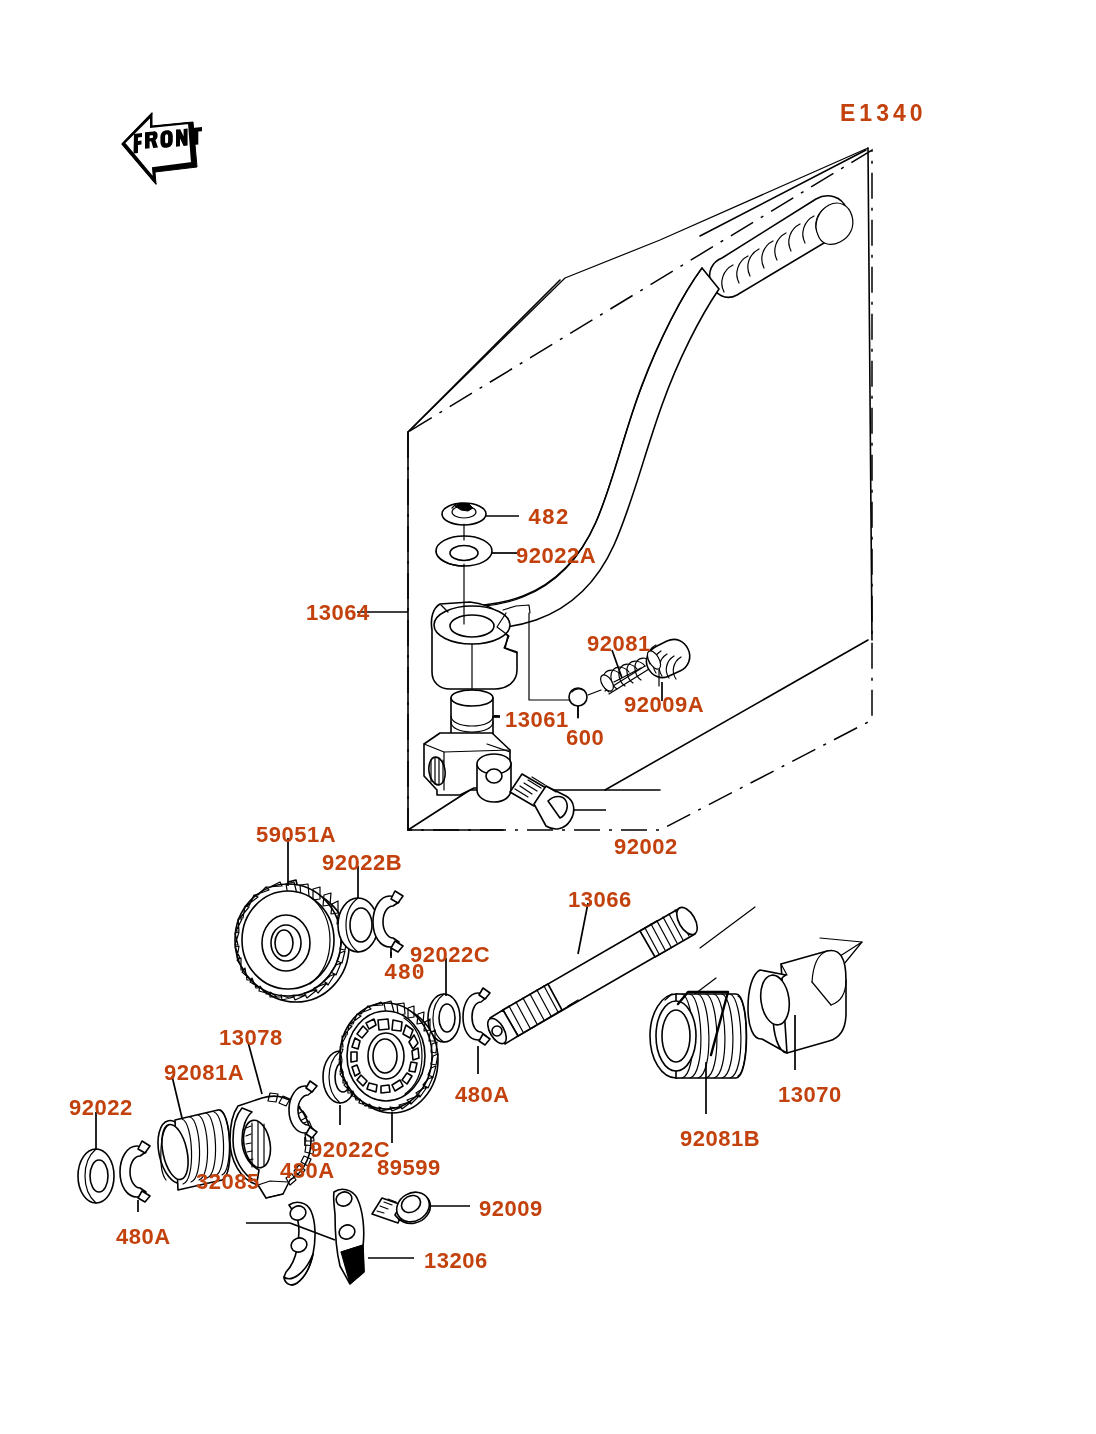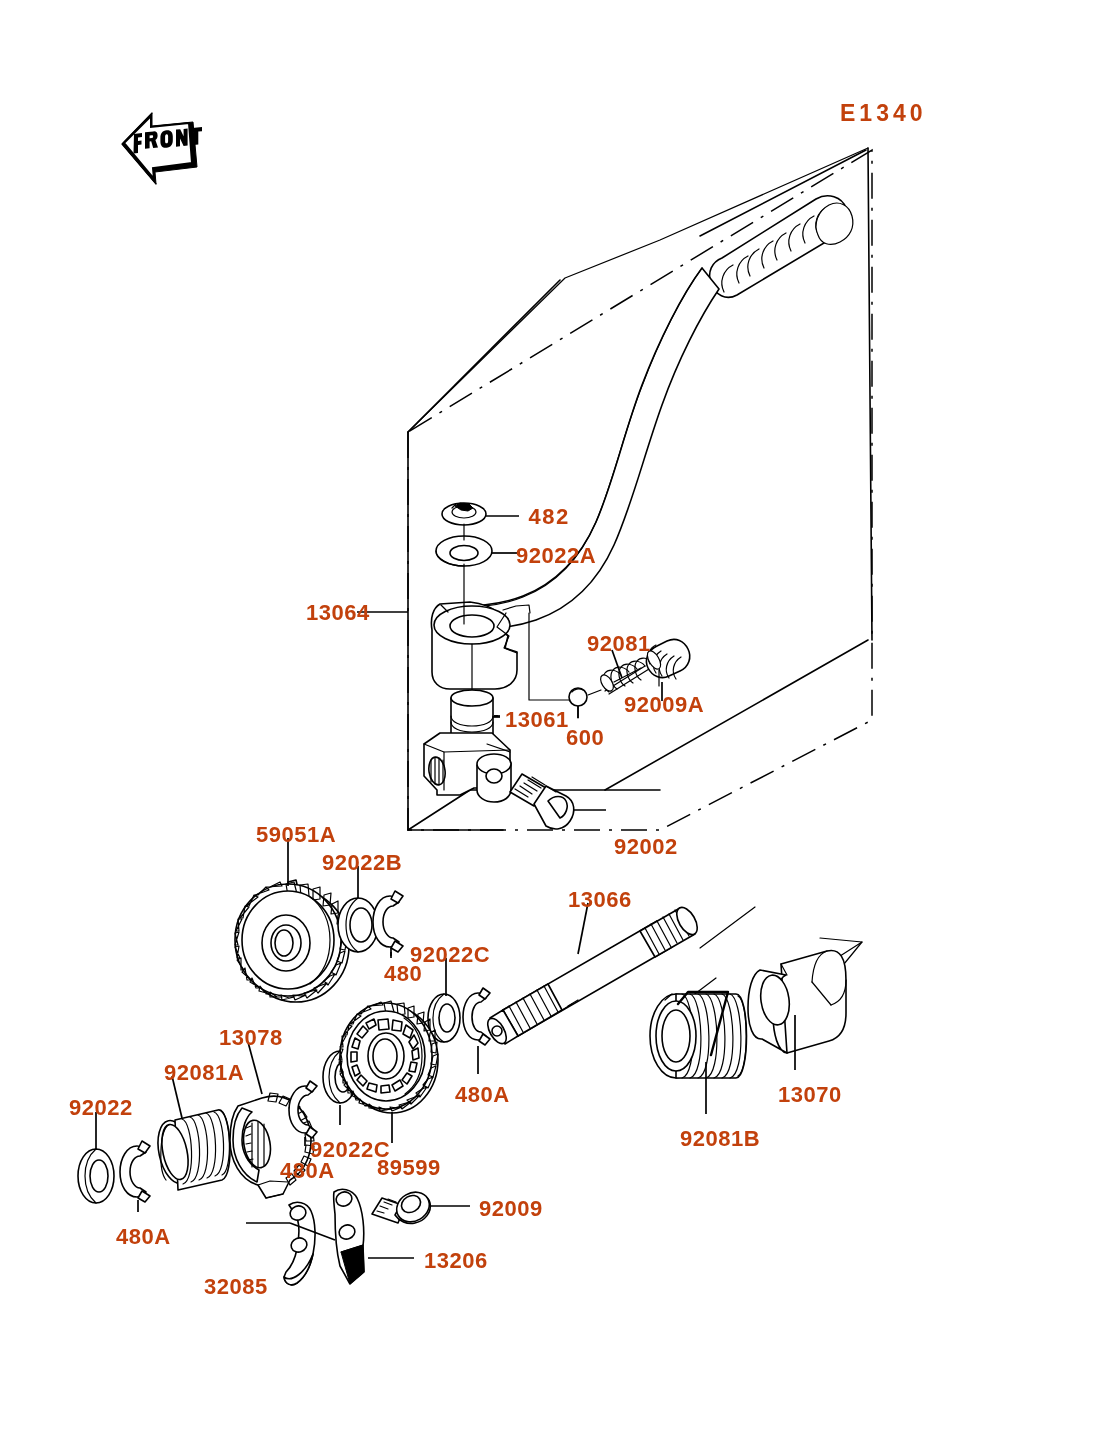--- a/index.html
+++ b/index.html
@@ -533,30 +533,30 @@
   <div class="lbl" style="left:528px;top:508px;font-family:Liberation Mono, monospace;">482</div>
   <div class="lbl" style="left:516px;top:545px;">92022A</div>
   <div class="lbl" style="left:306px;top:602px;">13064</div>
   <div class="lbl" style="left:587px;top:633px;">92081</div>
   <div class="lbl" style="left:624px;top:694px;">92009A</div>
   <div class="lbl" style="left:566px;top:727px;">600</div>
   <div class="lbl" style="left:505px;top:709px;">13061</div>
   <div class="lbl" style="left:614px;top:836px;">92002</div>
   <div class="lbl" style="left:256px;top:824px;">59051A</div>
   <div class="lbl" style="left:322px;top:852px;">92022B</div>
-  <div class="lbl" style="left:384px;top:963px;">480</div>
+  <div class="lbl" style="left:384px;top:963px;font-family:Liberation Mono, monospace;">480</div>
   <div class="lbl" style="left:410px;top:944px;">92022C</div>
   <div class="lbl" style="left:568px;top:889px;">13066</div>
   <div class="lbl" style="left:455px;top:1084px;">480A</div>
   <div class="lbl" style="left:680px;top:1128px;">92081B</div>
   <div class="lbl" style="left:778px;top:1084px;">13070</div>
   <div class="lbl" style="left:69px;top:1097px;">92022</div>
   <div class="lbl" style="left:116px;top:1226px;">480A</div>
   <div class="lbl" style="left:164px;top:1062px;">92081A</div>
   <div class="lbl" style="left:219px;top:1027px;">13078</div>
   <div class="lbl" style="left:280px;top:1160px;">480A</div>
   <div class="lbl" style="left:310px;top:1139px;">92022C</div>
   <div class="lbl" style="left:377px;top:1157px;">89599</div>
-  <div class="lbl" style="left:196px;top:1276px;margin-left:8px;">32085</div>
+  <div class="lbl" style="left:196px;top:1171px;">32085</div>
   <div class="lbl" style="left:424px;top:1250px;">13206</div>
   <div class="lbl" style="left:479px;top:1198px;">92009</div>
 
 </div>
 
 </body></html>

